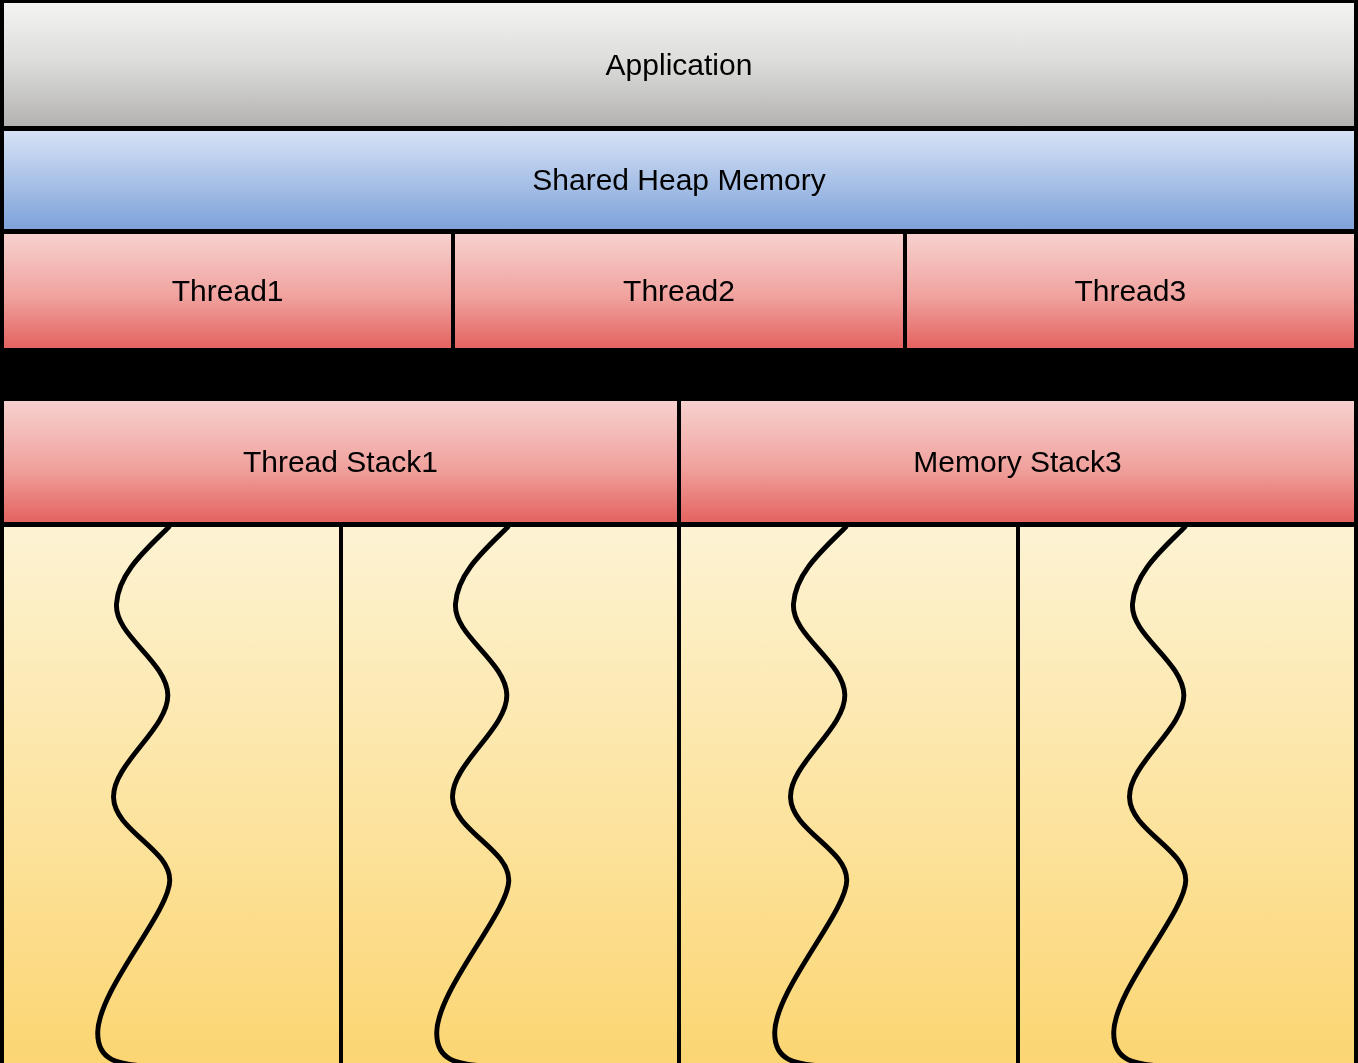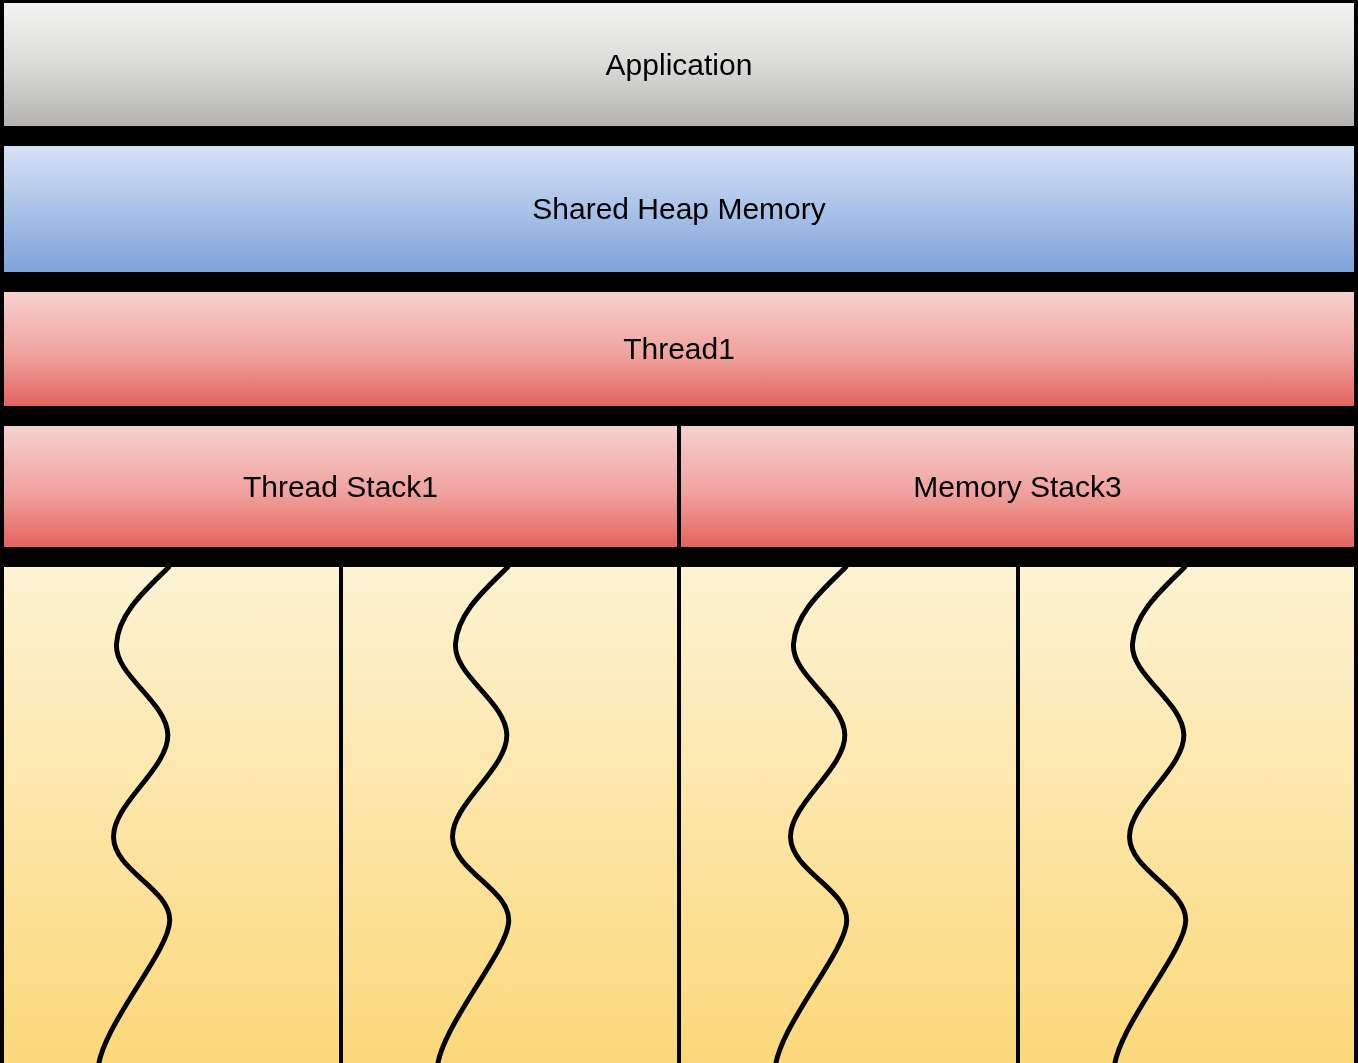--- a/index.html
+++ b/index.html
@@ -9,21 +9,21 @@
   }
   .diagram {
     position: relative;
     width: 1358px;
     height: 1063px;
     box-sizing: border-box;
     background: var(--border, #000000);
     display: flex;
     flex-direction: column;
     padding: 3px 4px 7px 4px;
-    gap: 20px;
+    gap: 5px;
     font-family: "Liberation Sans", sans-serif;
     color: #000000;
   }
   .row {
     width: 100%;
     display: flex;
     gap: 4px;
     flex: 0 0 auto;
   }
   .cell {
@@ -32,23 +32,23 @@
     align-items: center;
     justify-content: center;
     overflow: hidden;
   }
   .label {
     font-size: 30px;
     line-height: 1.2;
     white-space: nowrap;
   }
   .row-app    { height: 123px; }
-  .row-heap   { height: 126px; border-radius: 17px; }
+  .row-heap   { height: 98px; border-radius: 17px; }
   .row-threads{ height: 114px; }
-  .row-stacks { height: 121px; }
+  .row-stacks { height: 121px; margin-top: 48px; }
   .row-exec   { flex: 1 1 auto; }
 
   .app-bar {
     background: linear-gradient(180deg,
       var(--application-top, #f3f3f2) 0%,
       #dededd 45%,
       var(--application-bottom, #b4b3b2) 100%);
   }
   .heap-bar {
     background: linear-gradient(180deg,
@@ -93,20 +93,26 @@
   <div class="row row-heap">
     <div class="cell heap-bar">
       <span class="label">Shared Heap Memory</span>
     </div>
   </div>
 
   <div class="row row-threads">
     <div class="cell thread-cell">
       <span class="label">Thread1</span>
     </div>
+    <div class="cell thread-cell">
+      <span class="label">Thread2</span>
+    </div>
+    <div class="cell thread-cell">
+      <span class="label">Thread3</span>
+    </div>
   </div>
 
   <div class="row row-stacks">
     <div class="cell thread-cell">
       <span class="label">Thread Stack1</span>
     </div>
     <div class="cell thread-cell">
       <span class="label">Memory Stack3</span>
     </div>
   </div>

